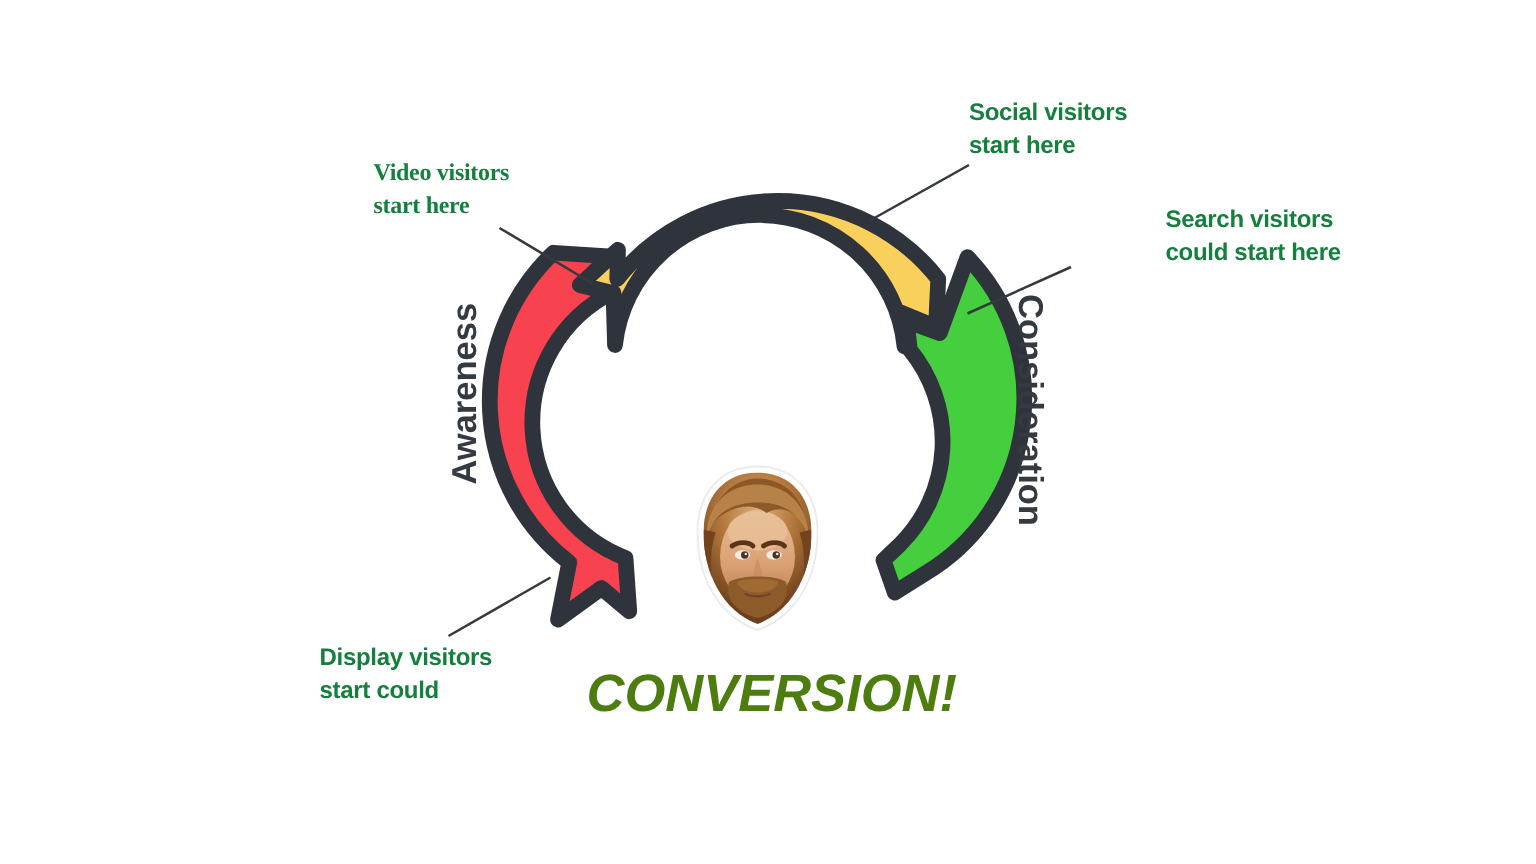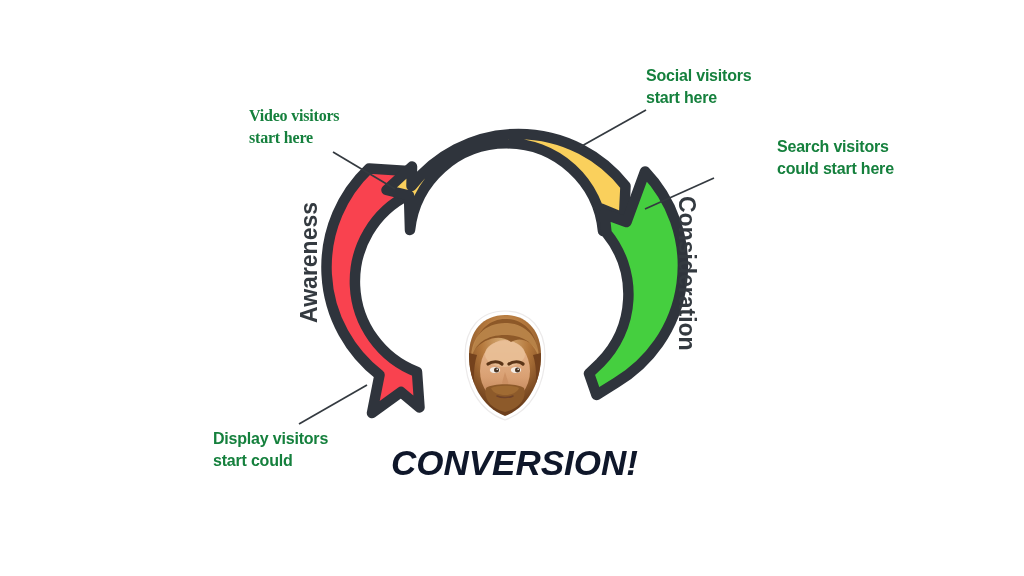--- a/index.html
+++ b/index.html
@@ -75,21 +75,21 @@
 
   #conversion-text {
     position: absolute;
     left: 391px;
     top: 443px;
     font-family: "Liberation Sans", sans-serif;
     font-weight: bold;
     font-style: italic;
     font-size: 35px;
     letter-spacing: 0px;
-    color: #0f172a;
+    color: #4d7c0f;
     white-space: nowrap;
   }
 
   
   #hero-sticker {
     position: absolute;
     left: 455px;
     top: 309px;
     width: 100px;
     height: 113px;

